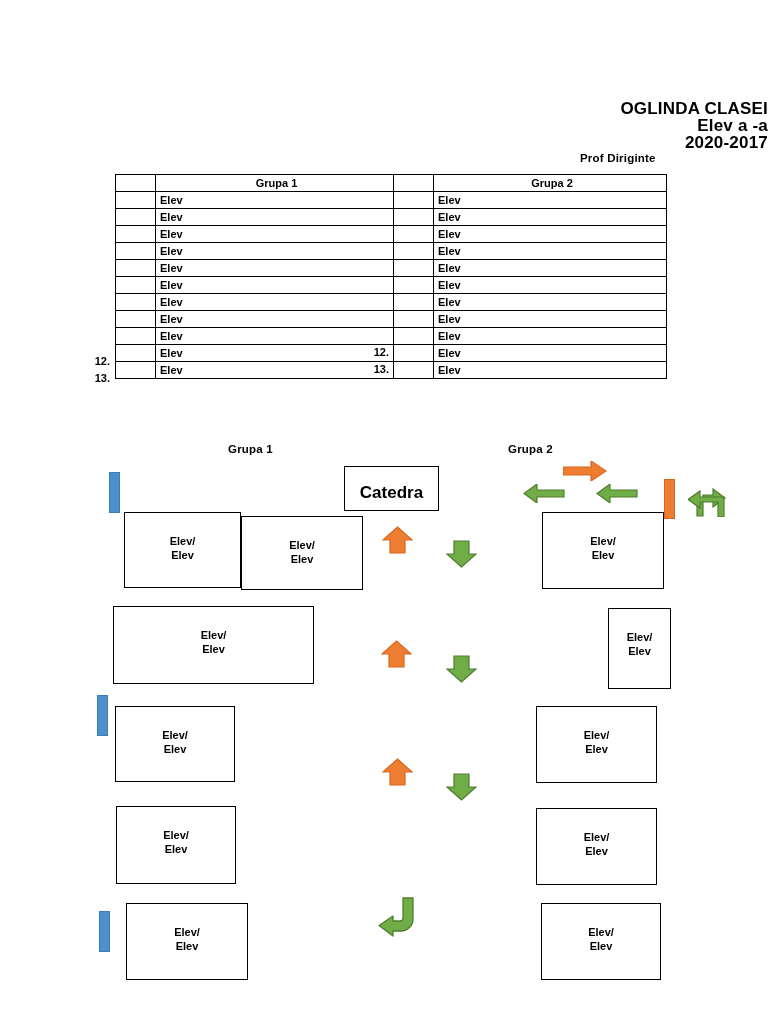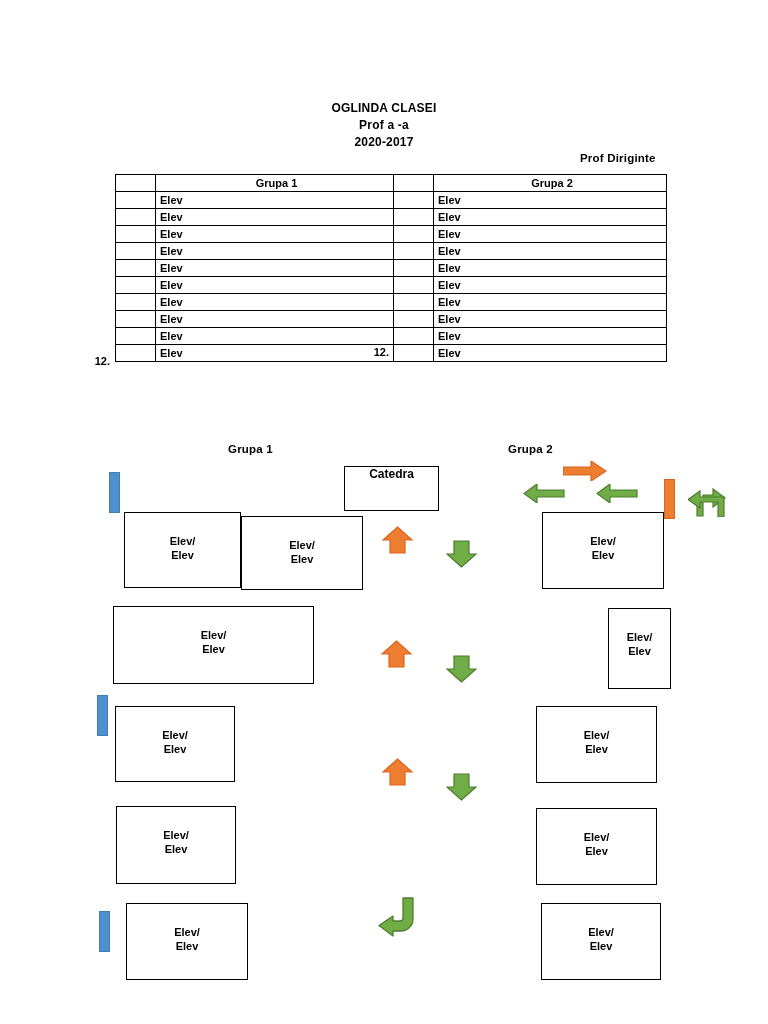--- a/index.html
+++ b/index.html
@@ -19,24 +19,25 @@
 
   
   .doc-header {
     position: absolute;
     left: 0;
     top: 100px;
     width: 768px;
     text-align: center;
   }
   .doc-header .line {
-    font-size: 12px;
+    font-size: 17px;
     font-weight: bold;
     line-height: 17px;
     letter-spacing: 0.2px;
+    text-align: right;
   }
   .prof-diriginte {
     position: absolute;
     left: 580px;
     top: 152px;
     font-size: 11.5px;
     font-weight: bold;
     letter-spacing: 0.2px;
   }
 
@@ -118,23 +119,23 @@
     line-height: 14px;
     padding-top: 21px;
   }
   .desk span { display: block; }
   .catedra {
     position: absolute;
     border: 1.5px solid #000000;
     background: #ffffff;
     box-sizing: border-box;
     text-align: center;
-    font-size: 12px;
-    font-weight: bold;
-    padding-top: 0;
+    font-size: 17px;
+    font-weight: bold;
+    padding-top: 16px;
   }
 
   
   .bluebar {
     position: absolute;
     background: #4F8FCC;
     border: 1px solid #3D7EB8;
     box-sizing: border-box;
   }
   
@@ -144,21 +145,21 @@
     border: 1px solid #D9661F;
     box-sizing: border-box;
   }
   .arrow-svg { position: absolute; }
 </style>
 </head>
 <body>
 
 <div class="doc-header">
   <div class="line">OGLINDA CLASEI</div>
-  <div class="line">Prof a  -a</div>
+  <div class="line">Elev a  -a</div>
   <div class="line">2020-2017</div>
 </div>
 <div class="prof-diriginte">Prof Diriginte</div>
 
 <div class="roster-wrap">
   <table class="roster">
     <colgroup>
       <col class="col-num">
         <col class="col-name1">
         <col class="col-num2">
@@ -228,20 +229,28 @@
           <td><span>Elev</span></td>
         </tr>
         <tr>
           <td style="position: relative;">
             <div class="outer-num">12.</div>
           </td>
           <td class="cell-g1"><span>Elev</span><span class="inner-num">12.</span></td>
           <td></td>
           <td><span>Elev</span></td>
         </tr>
+        <tr>
+          <td style="position: relative;">
+            <div class="outer-num">13.</div>
+          </td>
+          <td class="cell-g1"><span>Elev</span><span class="inner-num">13.</span></td>
+          <td></td>
+          <td><span>Elev</span></td>
+        </tr>
       </tbody>
   </table>
 </div>
 
 <div class="diagram">
 
   <div class="grp-label" style="left:228px; top:443px;">Grupa 1</div>
   <div class="grp-label" style="left:508px; top:443px;">Grupa 2</div>
 
   <div class="catedra" style="left:344px; top:466px; width:95px; height:45px;">

